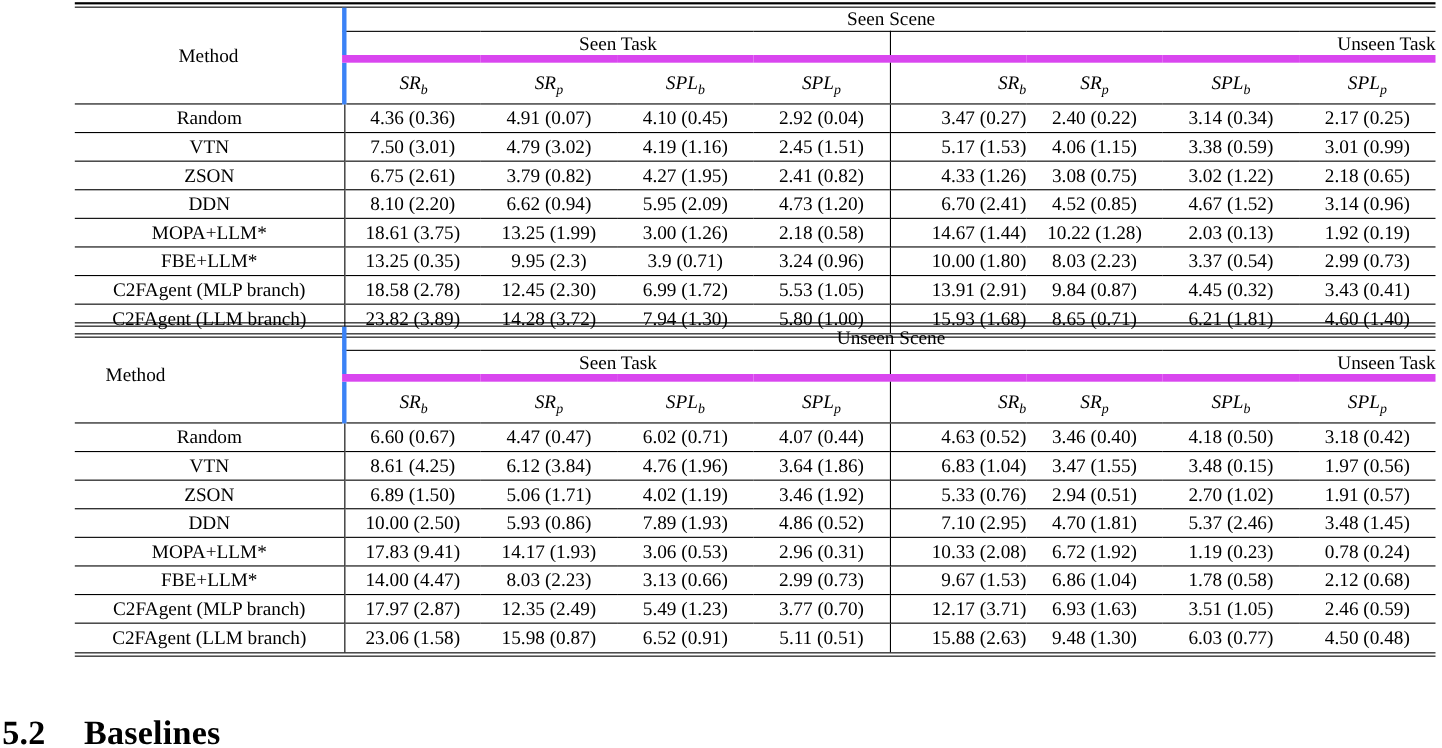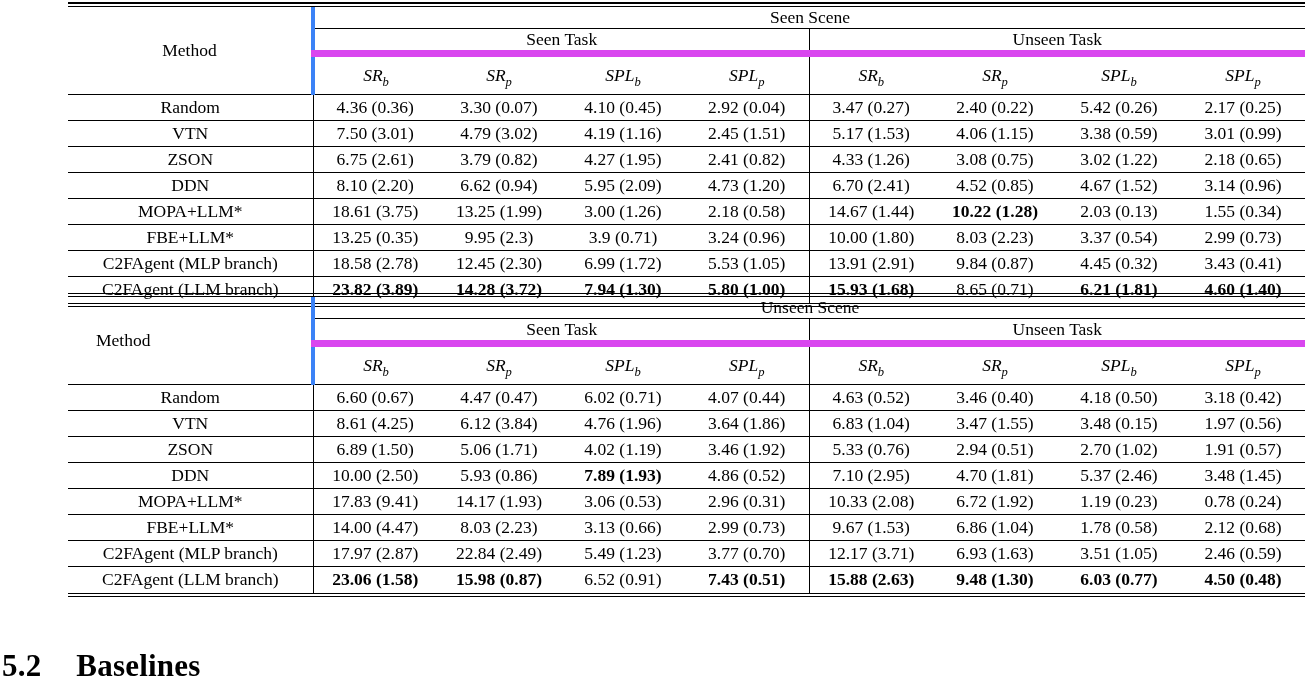--- a/index.html
+++ b/index.html
@@ -54,25 +54,25 @@
   #table-block-2 th.method-head {
     text-align: left;
     padding-left: 28px;
   }
   th.scene-cell {
     border-left: 1px solid #000;
     border-bottom: 1px solid #000;
   }
   th.task-cell { border-bottom: 7px solid #d946ef; }
   th.metric-cell { border-bottom: 1px solid #000; }
-  .v-left { border-left: 1px solid #000; }
+  .v-left { border-left: 1px solid #000; text-align: right; }
 
   tbody td { border-top: 1px solid #000; }
   td.method-cell { border-right: 1px solid #000; }
-  td.b { font-weight: bold; }
+  td.b { font-weight: normal; }
 
   .metric { font-style: italic; }
   .metric sub {
     font-size: 0.72em;
     line-height: 0;
   }
 
   #section-heading {
     position: absolute;
     left: 2px;
@@ -124,26 +124,26 @@
           <th class="metric-cell v-left"><span class="metric"><span>SR</span><sub>b</sub></span></th>
           <th class="metric-cell"><span class="metric"><span>SR</span><sub>p</sub></span></th>
           <th class="metric-cell"><span class="metric"><span>SPL</span><sub>b</sub></span></th>
           <th class="metric-cell"><span class="metric"><span>SPL</span><sub>p</sub></span></th>
         </tr>
       </thead>
       <tbody>
           <tr>
             <td class="method-cell">Random</td>
             <td>4.36 (0.36)</td>
-            <td>3.30 (0.07)</td>
+            <td>4.91 (0.07)</td>
             <td>4.10 (0.45)</td>
             <td>2.92 (0.04)</td>
             <td class="v-left">3.47 (0.27)</td>
             <td>2.40 (0.22)</td>
-            <td>5.42 (0.26)</td>
+            <td>3.14 (0.34)</td>
             <td>2.17 (0.25)</td>
           </tr>
           <tr>
             <td class="method-cell">VTN</td>
             <td>7.50 (3.01)</td>
             <td>4.79 (3.02)</td>
             <td>4.19 (1.16)</td>
             <td>2.45 (1.51)</td>
             <td class="v-left">5.17 (1.53)</td>
             <td>4.06 (1.15)</td>
@@ -174,21 +174,21 @@
           </tr>
           <tr>
             <td class="method-cell">MOPA+LLM*</td>
             <td>18.61 (3.75)</td>
             <td>13.25 (1.99)</td>
             <td>3.00 (1.26)</td>
             <td>2.18 (0.58)</td>
             <td class="v-left">14.67 (1.44)</td>
             <td class="b">10.22 (1.28)</td>
             <td>2.03 (0.13)</td>
-            <td>1.55 (0.34)</td>
+            <td>1.92 (0.19)</td>
           </tr>
           <tr>
             <td class="method-cell">FBE+LLM*</td>
             <td>13.25 (0.35)</td>
             <td>9.95 (2.3)</td>
             <td>3.9 (0.71)</td>
             <td>3.24 (0.96)</td>
             <td class="v-left">10.00 (1.80)</td>
             <td>8.03 (2.23)</td>
             <td>3.37 (0.54)</td>
@@ -322,34 +322,34 @@
             <td>3.13 (0.66)</td>
             <td>2.99 (0.73)</td>
             <td class="v-left">9.67 (1.53)</td>
             <td>6.86 (1.04)</td>
             <td>1.78 (0.58)</td>
             <td>2.12 (0.68)</td>
           </tr>
           <tr>
             <td class="method-cell">C2FAgent (MLP branch)</td>
             <td>17.97 (2.87)</td>
-            <td>22.84 (2.49)</td>
+            <td>12.35 (2.49)</td>
             <td>5.49 (1.23)</td>
             <td>3.77 (0.70)</td>
             <td class="v-left">12.17 (3.71)</td>
             <td>6.93 (1.63)</td>
             <td>3.51 (1.05)</td>
             <td>2.46 (0.59)</td>
           </tr>
           <tr>
             <td class="method-cell">C2FAgent (LLM branch)</td>
             <td class="b">23.06 (1.58)</td>
             <td class="b">15.98 (0.87)</td>
             <td>6.52 (0.91)</td>
-            <td class="b">7.43 (0.51)</td>
+            <td class="b">5.11 (0.51)</td>
             <td class="v-left b">15.88 (2.63)</td>
             <td class="b">9.48 (1.30)</td>
             <td class="b">6.03 (0.77)</td>
             <td class="b">4.50 (0.48)</td>
           </tr>
         </tbody>
     </table>
     <div class="rule thin"></div>
     <div class="rule-gap"></div>
     <div class="rule thin"></div>

